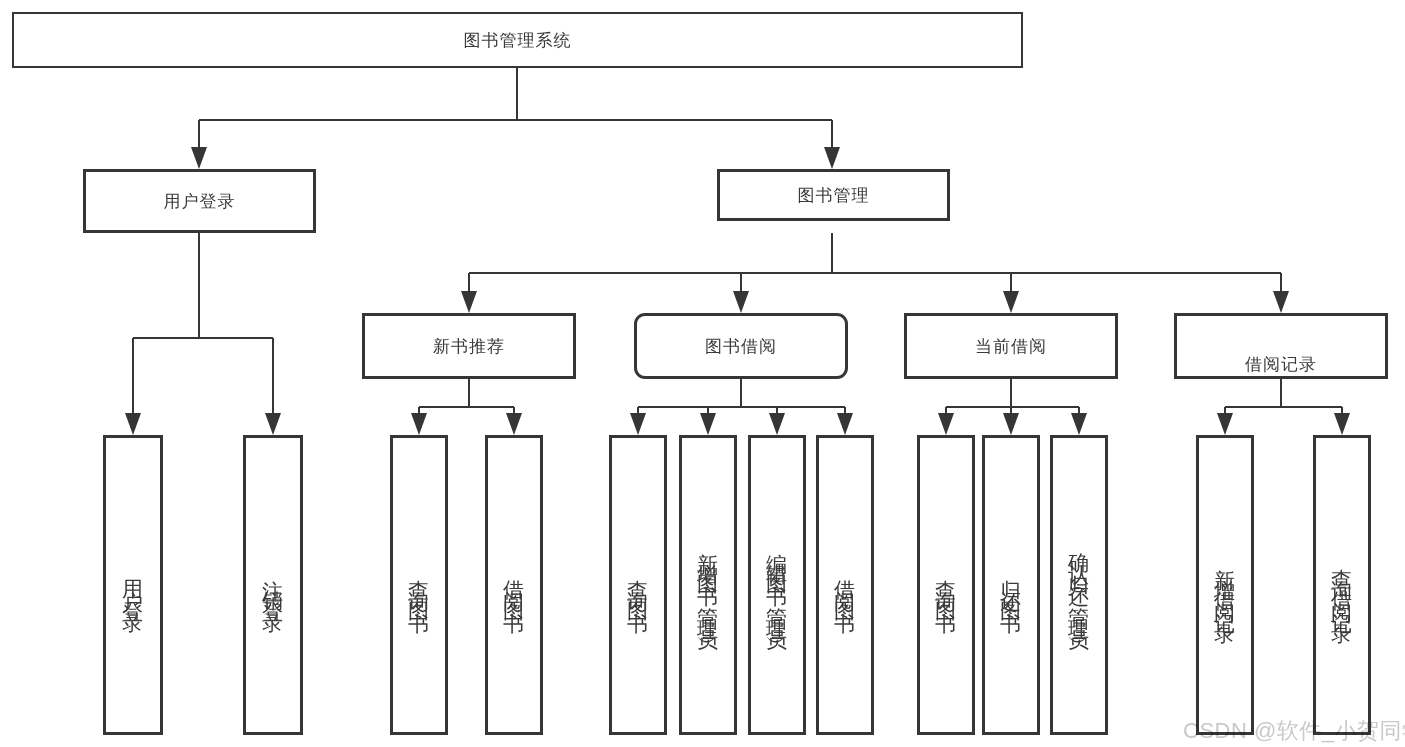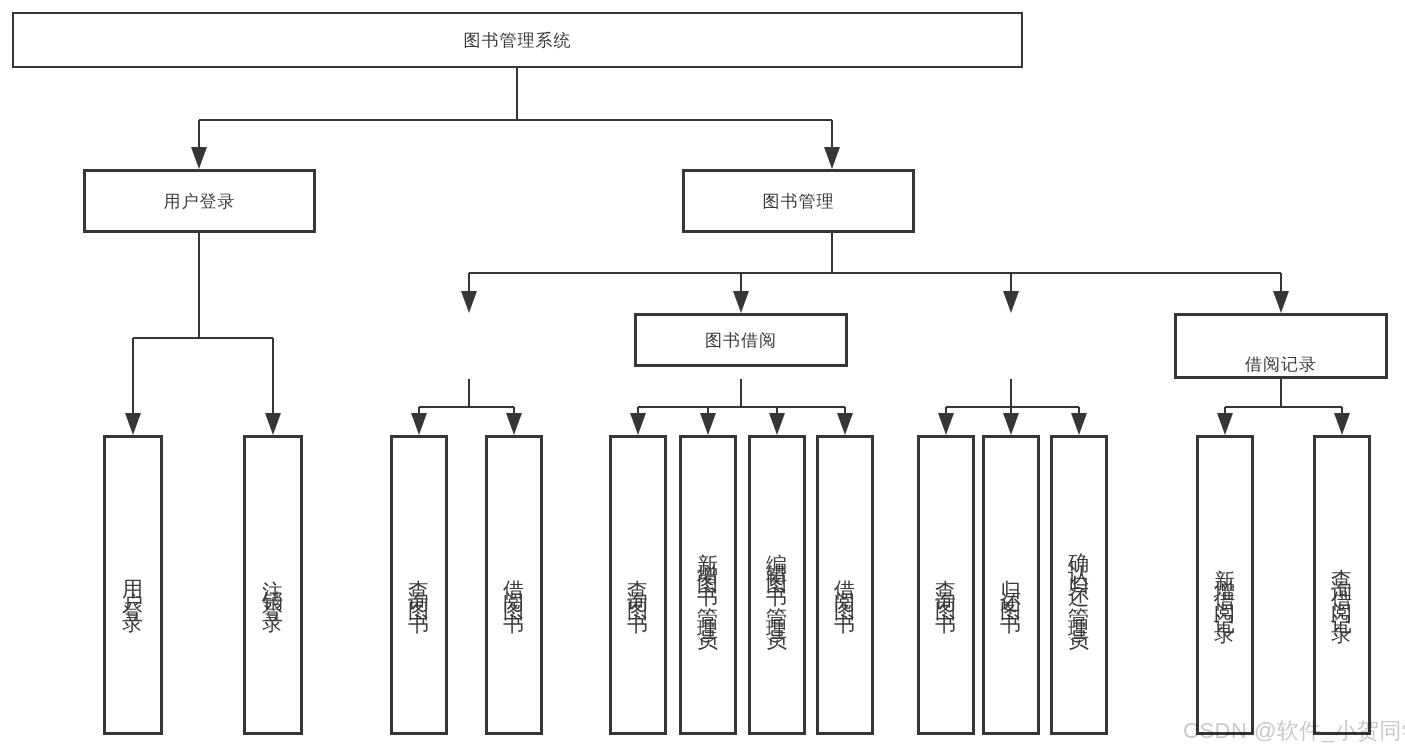--- a/index.html
+++ b/index.html
@@ -94,26 +94,32 @@
     </g>
   </svg>
 
   <div class="box thin" style="left:12px; top:12px; width:1011px; height:56px;">
     <span class="hlabel">图书管理系统</span>
   </div>
 
   <div class="box" style="left:83px; top:169px; width:233px; height:64px;">
     <span class="hlabel">用户登录</span>
   </div>
-  <div class="box" style="left:682px; top:169px; width:233px; height:64px;">
+  <div class="box" style="left:717px; top:169px; width:233px; height:52px;">
     <span class="hlabel">图书管理</span>
   </div>
 
-  <div class="box" style="left:634px; top:313px; width:214px; height:54px;">
+  <div class="box" style="left:362px; top:313px; width:214px; height:66px;">
+    <span class="hlabel">新书推荐</span>
+  </div>
+  <div class="box" style="left:634px; top:313px; width:214px; height:66px;border-radius:11px;">
     <span class="hlabel">图书借阅</span>
+  </div>
+  <div class="box" style="left:904px; top:313px; width:214px; height:66px;">
+    <span class="hlabel">当前借阅</span>
   </div>
   <div class="box" style="left:1174px; top:313px; width:214px; height:66px;align-items:flex-end;">
     <span class="hlabel">借阅记录</span>
   </div>
 
   <div class="box vbox" style="left:103px; top:435px; width:60px; height:300px;">
     <span class="vlabel">用户登录</span>
   </div>
   <div class="box vbox" style="left:243px; top:435px; width:60px; height:300px;">
     <span class="vlabel">注销登录</span>

